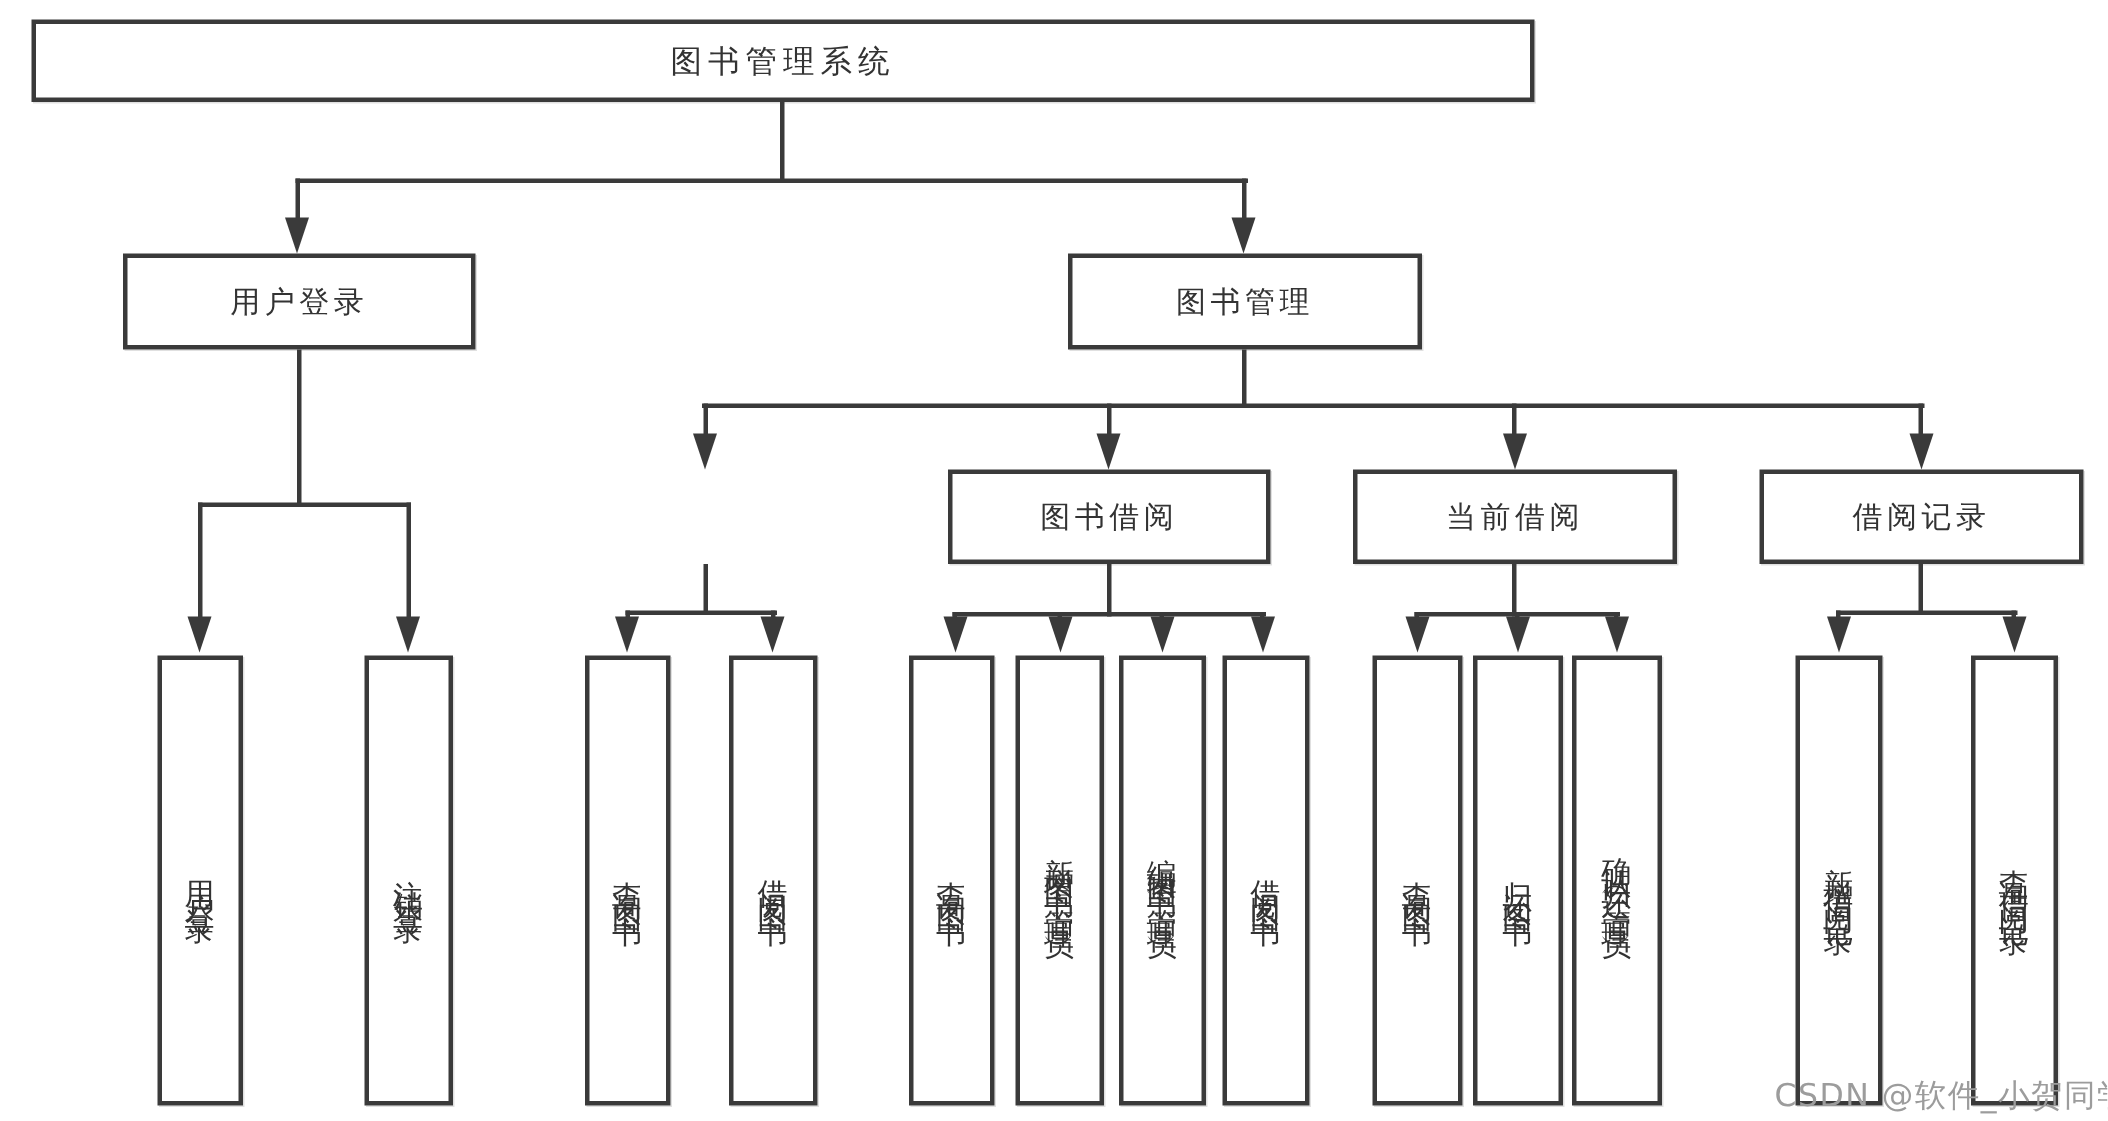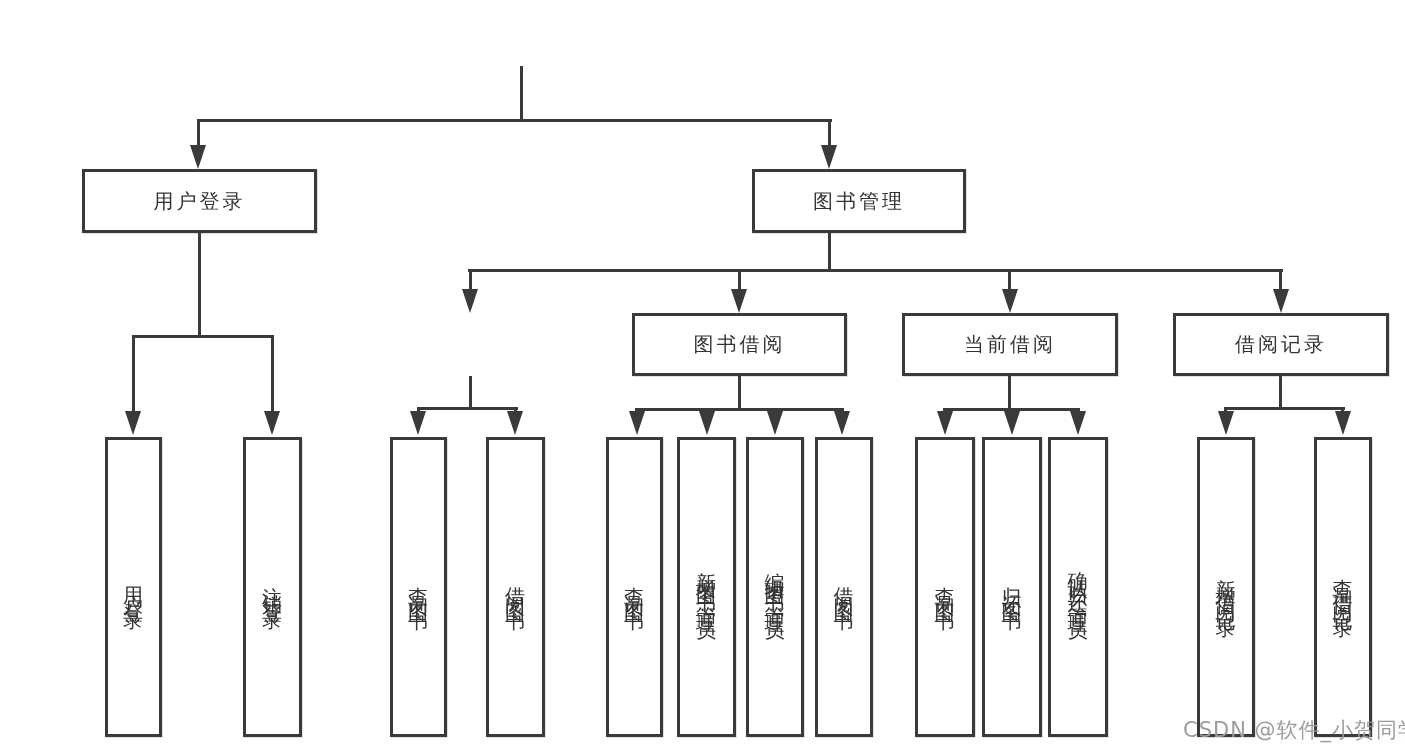--- a/index.html
+++ b/index.html
@@ -62,24 +62,25 @@
     letter-spacing: 1px;
     white-space: nowrap;
     z-index: 10;
   }
 </style>
 </head>
 <body>
 
 <div id="canvas">
 
+  <div class="node-h node-root" style="left:21px; top:13px; width:1002px; height:55px;">图书管理系统</div>
 
   <div class="node-h" style="left:82px; top:169px; width:235px; height:64px;">用户登录</div>
 
-  <div class="node-h" style="left:752px; top:169px; width:214px; height:64px;">图书管理</div>
+  <div class="node-h" style="left:712px; top:169px; width:236px; height:64px;">图书管理</div>
 
 
   <div class="node-h" style="left:632px; top:313px; width:215px; height:63px;">图书借阅</div>
 
   <div class="node-h" style="left:902px; top:313px; width:216px; height:63px;">当前借阅</div>
 
   <div class="node-h" style="left:1173px; top:313px; width:216px; height:63px;">借阅记录</div>
 
   <div class="node-v" style="left:105px; width:57px;">用户登录</div>
 

